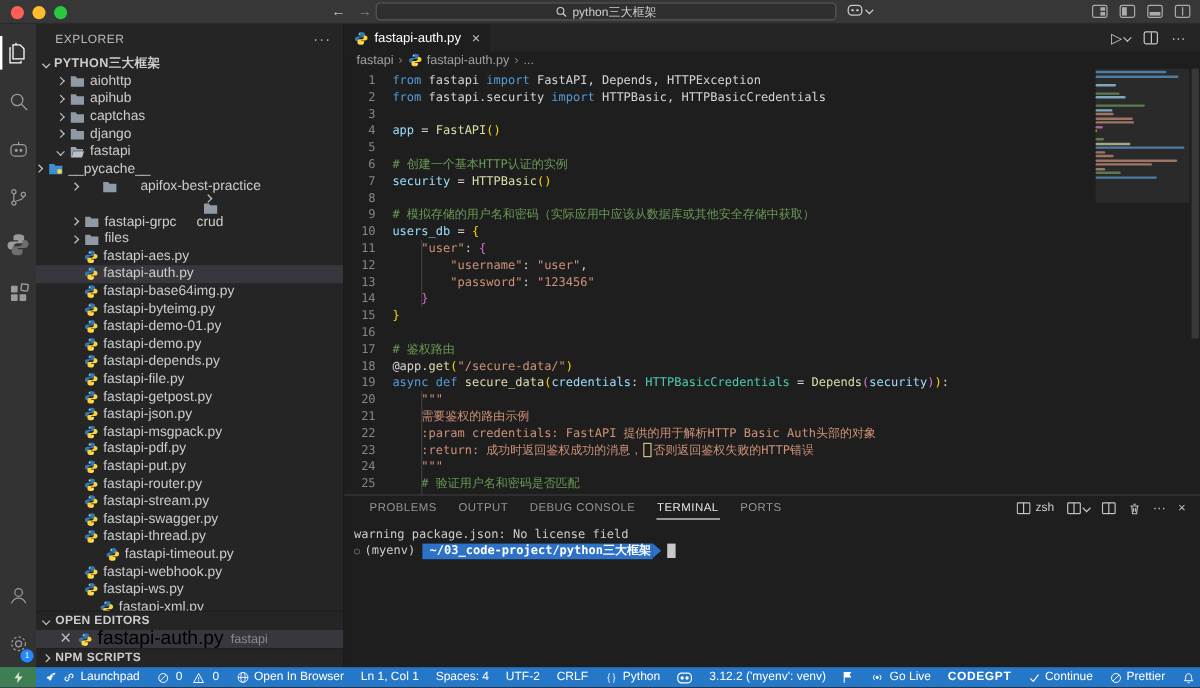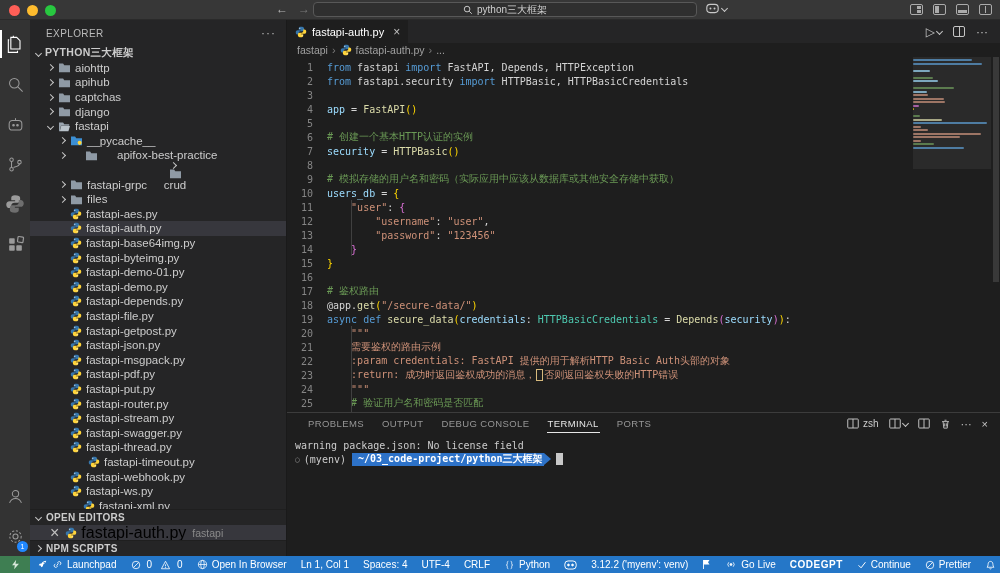--- a/index.html
+++ b/index.html
@@ -271,21 +271,21 @@
           <div class="row" style="padding-left: 18px;">
             <span class="chev down"></span>
             <span class="icon-svg" style="margin-left:5px">
               <svg width="13" height="11" viewBox="0 0 16 14">
                 <path fill="#9aa5b0" d="M1 2h5.2l1.5 2H14v2H3.5L2 13H1z"></path>
                 <path fill="#b9c2ca" d="M3.8 6.5H15L13 13H2z"></path>
               </svg>
             </span>
             <span class="lbl">fastapi</span>
           </div>
-          <div class="row" style="padding-left: 30px;">
+          <div class="row" style="">
             <span class="chev right"></span>
             <span class="icon-svg" style="margin-left:5px">
               <svg width="13" height="11" viewBox="0 0 16 14">
                 <path fill="#3c8fd4" d="M1 2h5.2l1.5 2H15v9H1z"></path>
                 <circle cx="12" cy="10" r="2.6" fill="#ffd43b"></circle>
               </svg>
             </span>
             <span class="lbl">__pycache__</span>
           </div>
           <div class="row" style="padding-left: 30px; gap: 15px;">
@@ -809,21 +809,21 @@
         </div>
       </div>
     <div class="sb-right" id="status-right">
         <div class="sitem">
           <span>Ln 1, Col 1</span>
         </div>
         <div class="sitem">
           <span>Spaces: 4</span>
         </div>
         <div class="sitem">
-          <span>UTF-4</span>
+          <span>UTF-2</span>
         </div>
         <div class="sitem">
           <span>CRLF</span>
         </div>
         <div class="sitem">
           <span class="icon-svg">
             <svg width="11" height="10" viewBox="0 0 16 16" fill="none" stroke="#fff" stroke-width="1.3">
               <path d="M6 2C4.5 2 4.5 4 4.5 5S4.5 8 3 8c1.5 0 1.5 2 1.5 3s0 3 1.5 3M10 2c1.5 0 1.5 2 1.5 3s0 3 1.5 3c-1.5 0-1.5 2-1.5 3s0 3-1.5 3"></path>
             </svg>
           </span>

